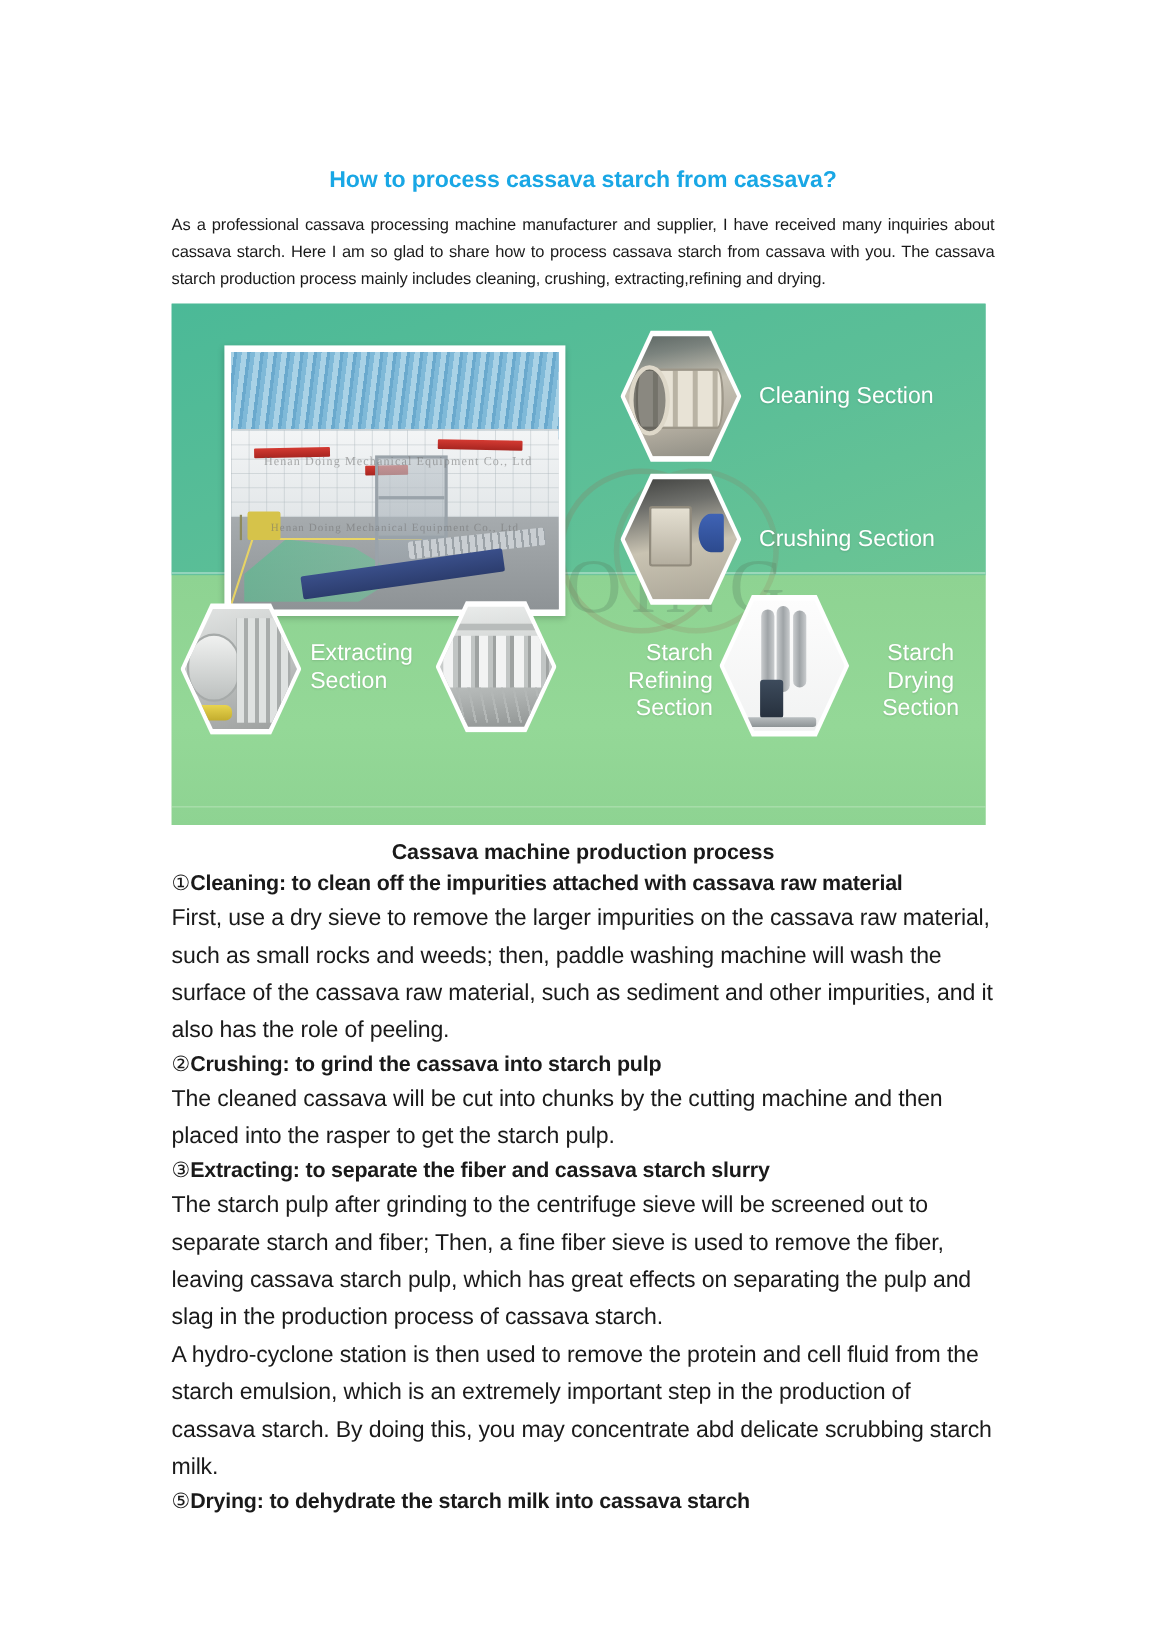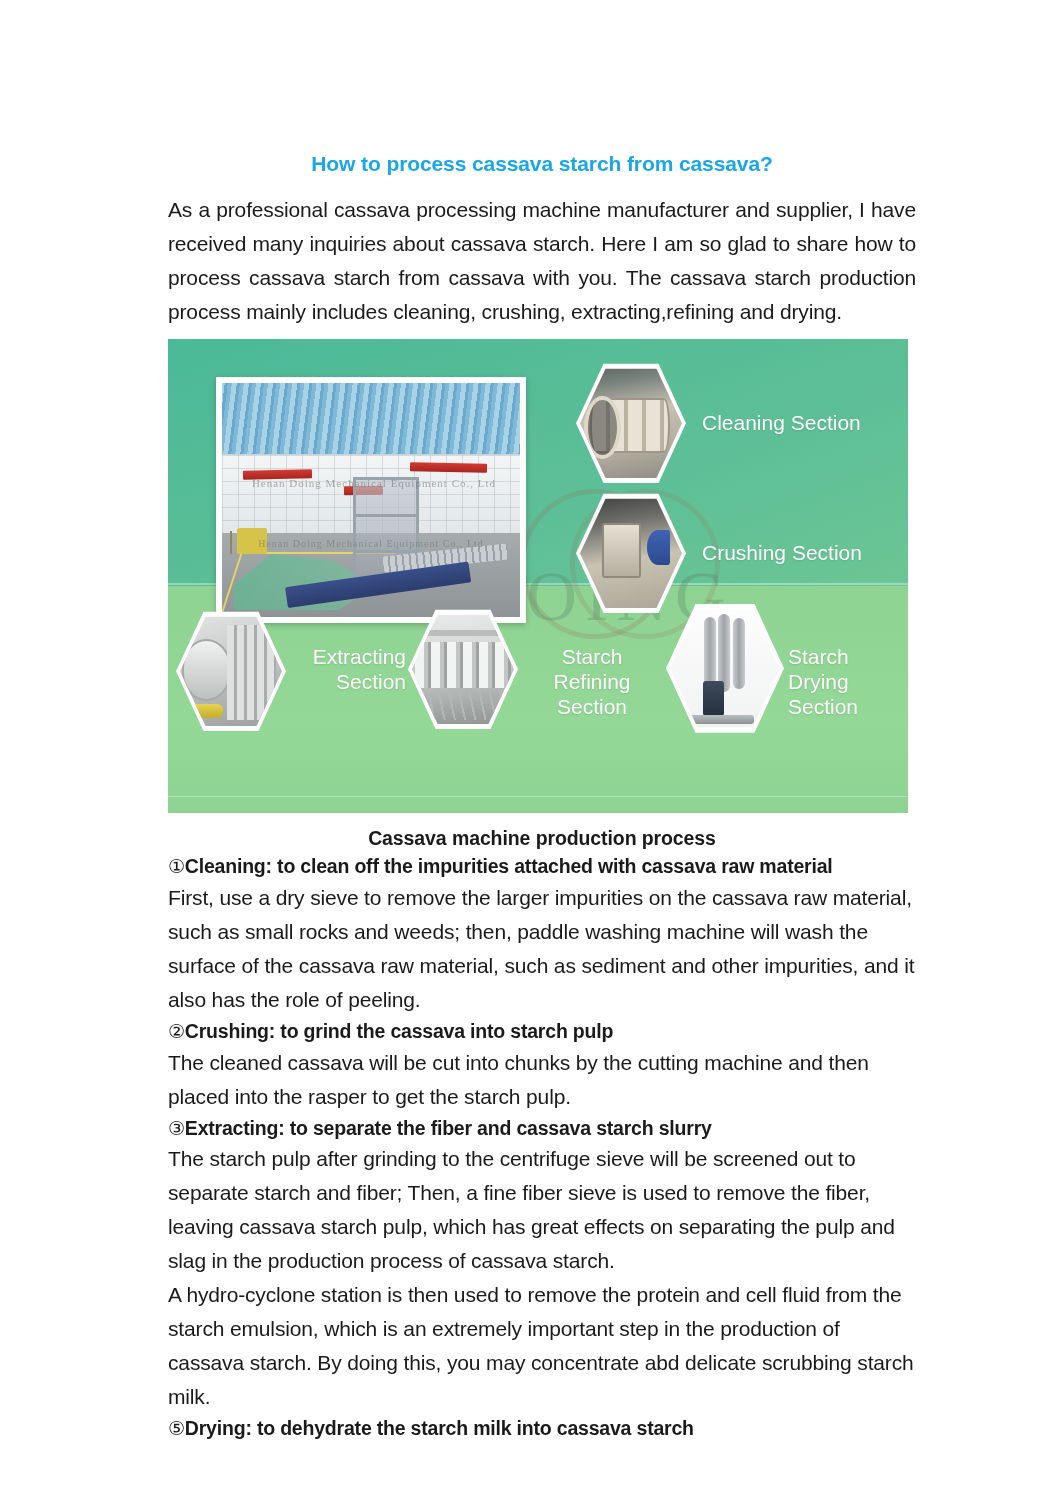--- a/index.html
+++ b/index.html
@@ -18,37 +18,36 @@
     width: 1058px;
     height: 1497px;
     padding: 0;
   }
 
   .content {
     position: absolute;
     left: 156px;
     top: 150px;
     width: 748px;
-    margin-left: 12px;
   }
 
   
   .doc-title {
     text-align: center;
     font-size: 21px;
     font-weight: bold;
     color: #19a7e5;
     letter-spacing: -0.1px;
     margin: 0 0 16px 0;
     line-height: 1.3;
   }
 
   
   .intro {
-    font-size: 21px;
+    font-size: 15px;
     line-height: 1.62;
     text-align: justify;
     text-align-last: left;
     margin: 0 0 10px 0;
     letter-spacing: -0.15px;
   }
 
   
   .figure {
     position: relative;
@@ -426,51 +425,51 @@
 
       <div class="hexwrap" style="left:8px; top:270px; width:110px; height:124px;">
         <div class="hex">
           <div class="hex-inner">
             <div class="art-extracting">
               <div class="ext-bars"></div>
             </div>
           </div>
         </div>
       </div>
-      <div class="hex-label" style="left:126px; top:306px; text-align:right; width:112px;">Extracting
+      <div class="hex-label" style="left:126px; top:306px; text-align:left; width:112px;">Extracting
 Section</div>
 
       <div class="hexwrap" style="left:240px; top:268px; width:110px; height:124px;">
         <div class="hex">
           <div class="hex-inner">
             <div class="art-refining">
               <div class="ref-beam"></div>
               <div class="ref-row"></div>
               <div class="ref-legs"></div>
             </div>
           </div>
         </div>
       </div>
-      <div class="hex-label" style="left:356px; top:306px; text-align:center; width:136px;">Starch Refining
+      <div class="hex-label" style="left:356px; top:306px; width:136px;">Starch Refining
 Section</div>
 
       <div class="hexwrap" style="left:498px; top:262px; width:118px; height:134px;">
         <div class="hex">
           <div class="hex-inner">
             <div class="art-drying">
               <div class="dry-tube dry-t1"></div>
               <div class="dry-tube dry-t2"></div>
               <div class="dry-tube dry-t3"></div>
               <div class="dry-body"></div>
               <div class="dry-base"></div>
             </div>
           </div>
         </div>
       </div>
-      <div class="hex-label" style="left:620px; top:306px; text-align:left; width:122px;">Starch Drying
+      <div class="hex-label" style="left:620px; top:306px; text-align:center; width:122px;">Starch Drying
 Section</div>
     </div>
 
     <h2 class="section-heading">Cassava machine production process</h2>
 
     <div>
       <p class="step-title"><span class="num">①</span><span>Cleaning: to clean off the impurities attached with cassava raw material</span></p>
       <p class="step-body">First, use a dry sieve to remove the larger impurities on the cassava raw material, such as small rocks and weeds; then, paddle washing machine will wash the surface of the cassava raw material, such as sediment and other impurities, and it also has the role of peeling.</p>
     </div>
 

